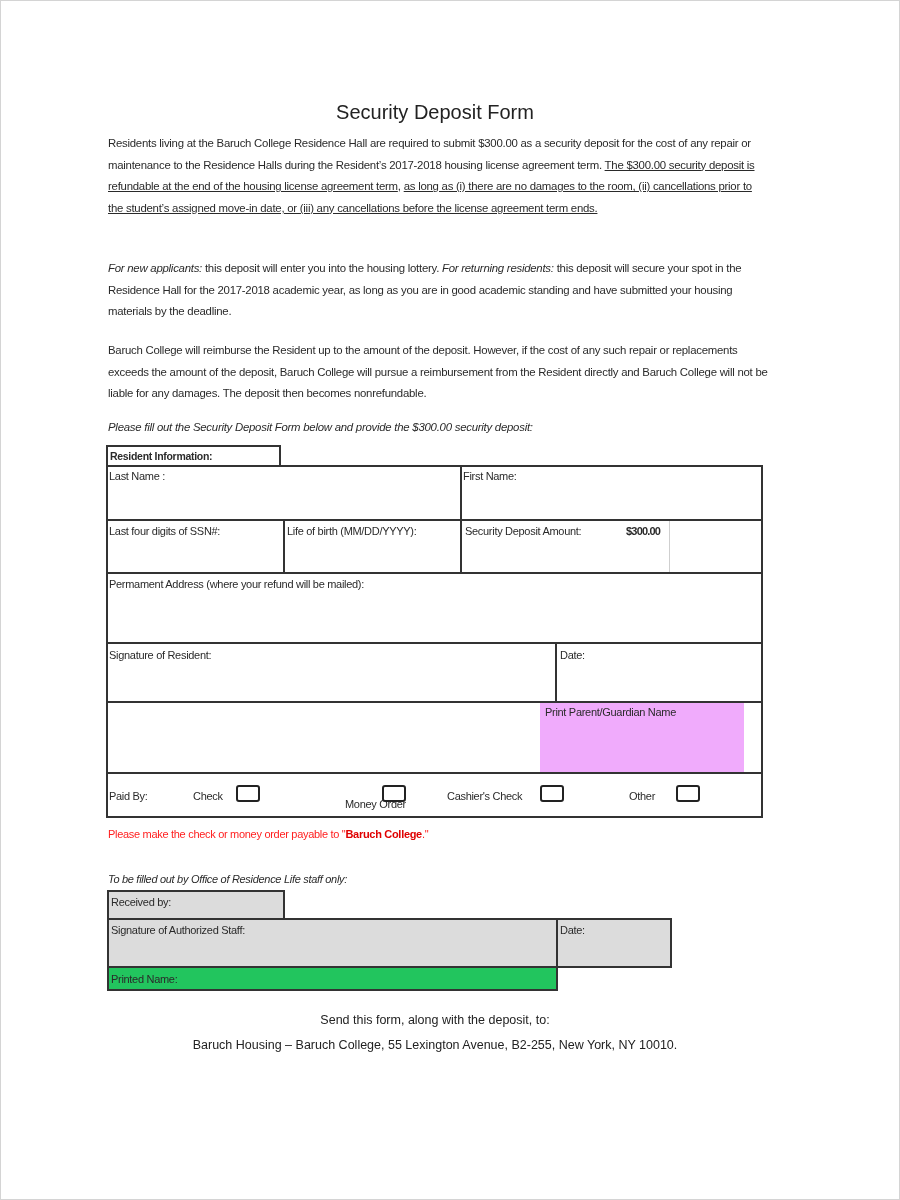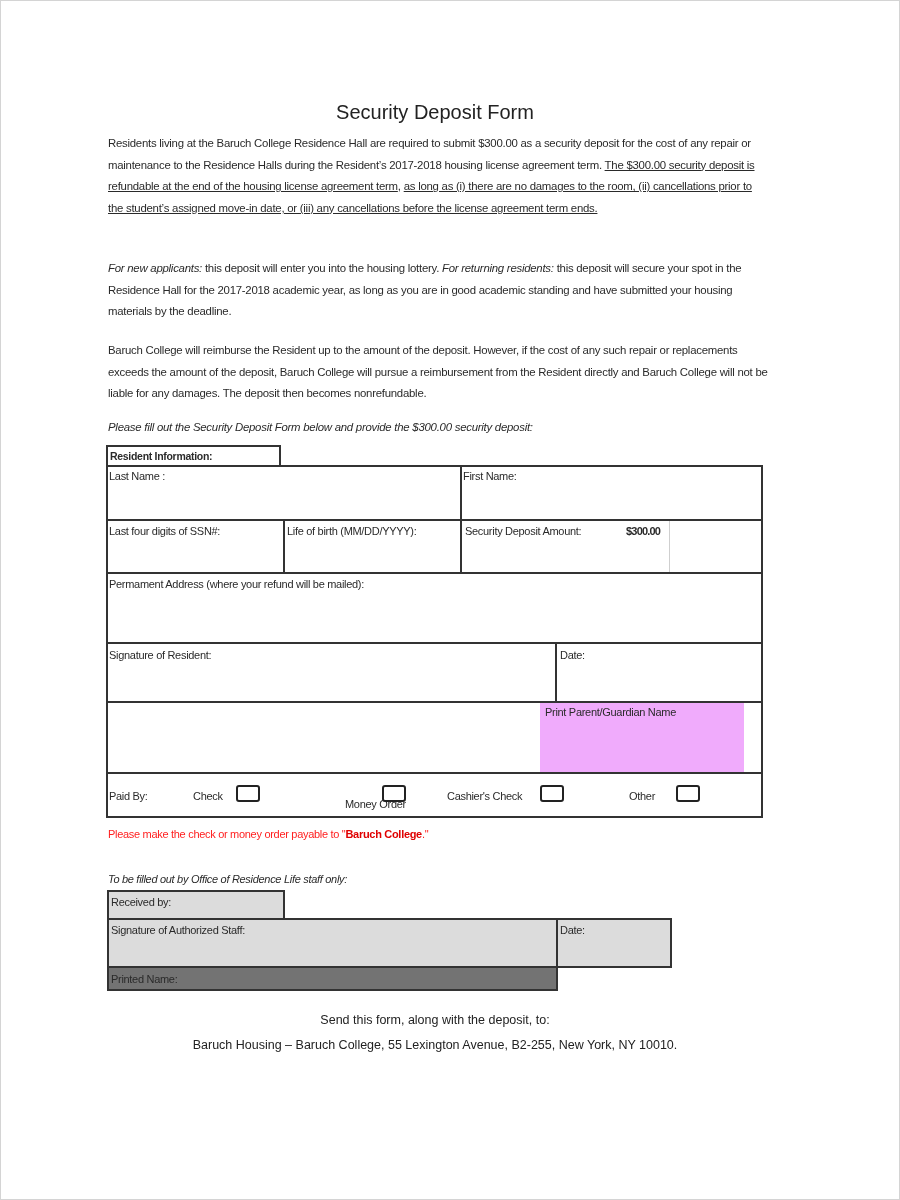--- a/index.html
+++ b/index.html
@@ -118,20 +118,20 @@
 
   <div class="box" style="left:106px; top:889px; width:178px; height:29px; background:#dcdcdc; border:2px solid #333; border-bottom:none;">
     <span class="cell-label" style="left:2px; top:4px;">Received by:</span>
   </div>
   <div class="box" style="left:106px; top:917px; width:451px; height:50px; background:#dcdcdc; border:2px solid #333;">
     <span class="cell-label" style="left:2px; top:4px;">Signature of Authorized Staff:</span>
   </div>
   <div class="box" style="left:555px; top:917px; width:116px; height:50px; background:#dcdcdc; border:2px solid #333;">
     <span class="cell-label" style="left:2px; top:4px;">Date:</span>
   </div>
-  <div class="box" style="left:106px; top:965px; width:451px; height:25px; background:#737373; border:2px solid #333;">
+  <div class="box" style="left:106px; top:965px; width:451px; height:25px; background:#22c55e; border:2px solid #333;">
     <span class="cell-label" style="left:2px; top:5px;">Printed Name:</span>
   </div>
 
   <div class="abs footer" style="top:1012px;">Send this form, along with the deposit, to:</div>
   <div class="abs footer" style="top:1037px;">Baruch Housing – Baruch College, 55 Lexington Avenue, B2-255, New York, NY 10010.</div>
 
 </div>
 
 </body></html>

